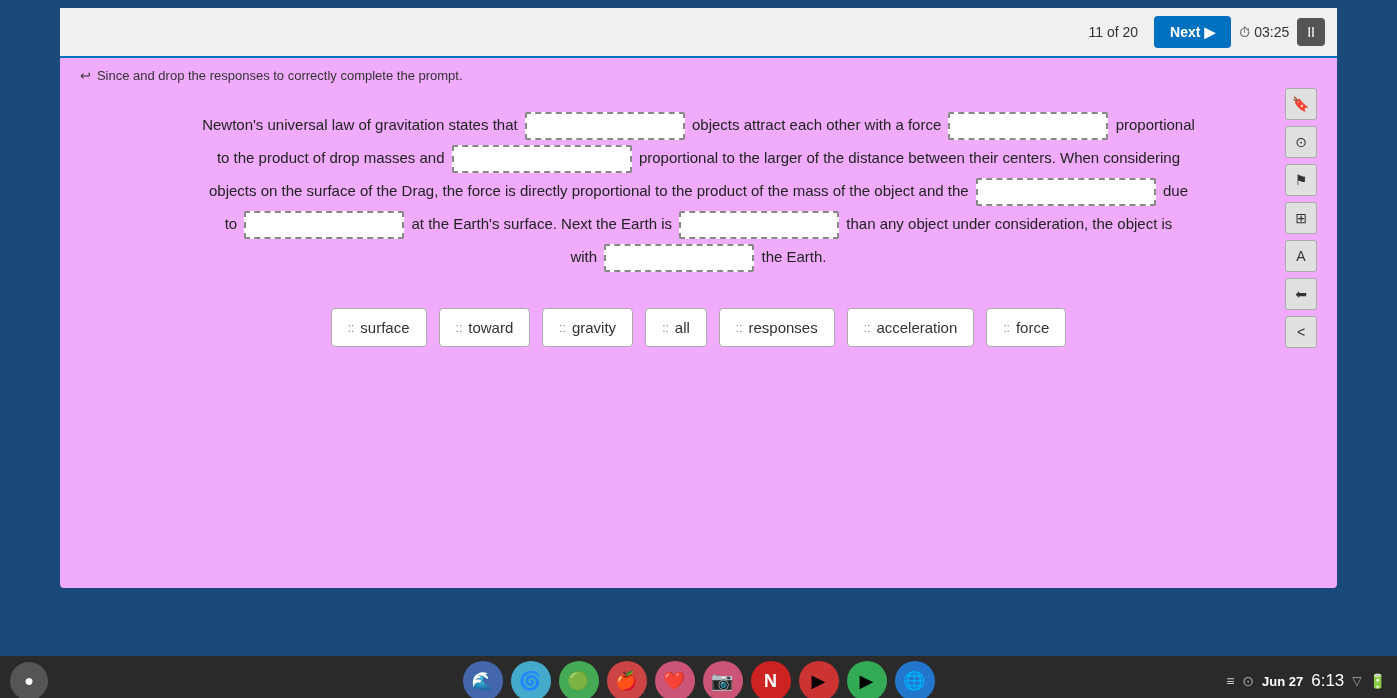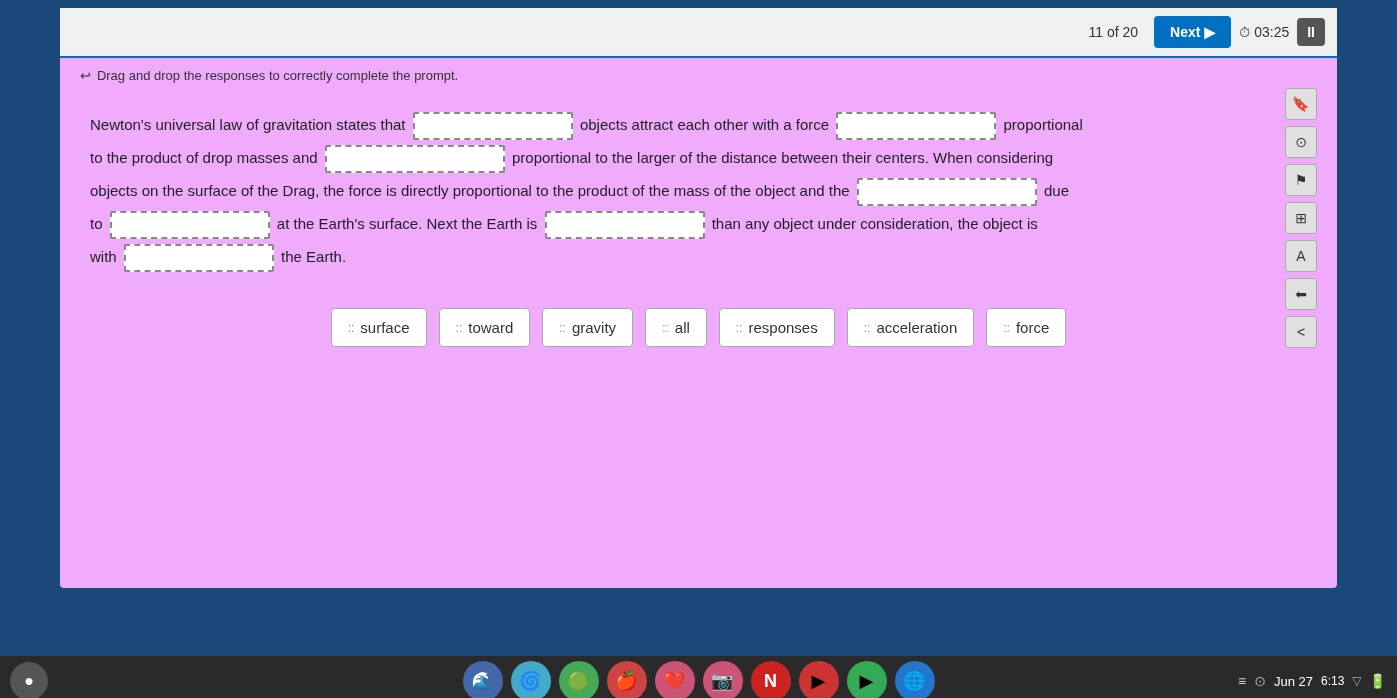--- a/index.html
+++ b/index.html
@@ -61,21 +61,21 @@
       gap: 4px;
     }
 
     .pause-btn {
       background: #555;
       color: white;
       border: none;
       padding: 6px 10px;
       border-radius: 4px;
       font-size: 14px;
-      font-weight: bold;
+      font-weight: normal;
       cursor: pointer;
     }
 
     
     .right-toolbar {
       position: absolute;
       right: 20px;
       top: 80px;
       display: flex;
       flex-direction: column;
@@ -105,20 +105,21 @@
       align-items: center;
       gap: 6px;
     }
 
     
     .quiz-body {
       padding: 15px 30px;
       font-size: 15px;
       color: #222;
       line-height: 2.2;
+      text-align: center;
     }
 
     
     .drop-zone {
       display: inline-block;
       min-width: 130px;
       height: 28px;
       border: 2px dashed #888;
       background: white;
       vertical-align: middle;
@@ -191,26 +192,27 @@
       color: white;
     }
 
     .taskbar-left {
       position: absolute;
       left: 10px;
     }
 
     .clock-text {
       color: white;
-      font-size: 12px;
+      font-size: 17px;
     }
 
     .date-text {
       color: white;
       font-size: 13px;
+      font-weight: bold;
     }
   </style>
 </head>
 <body>
 
 <div style="position: relative; width: 1397px; height: 698px; background: #1a4a7a;">
 
   <div class="main-content">
 
     <div class="top-bar">
@@ -221,21 +223,21 @@
       </button>
       <span class="timer">
         <span>⏱</span>
         <span>03:25</span>
       </span>
       <button class="pause-btn">II</button>
     </div>
 
     <div class="instructions">
       <span>↩</span>
-      <span>Drag and drop the responses to correctly complete the prompt.</span>
+      <span>Since and drop the responses to correctly complete the prompt.</span>
     </div>
 
     <div class="quiz-body">
       
       <span>Newton's universal law of gravitation states that</span>
       <span class="drop-zone drop-zone-md"></span>
       <span>objects attract each other with a force</span>
       <span class="drop-zone drop-zone-md"></span>
       <span>proportional</span>
 

